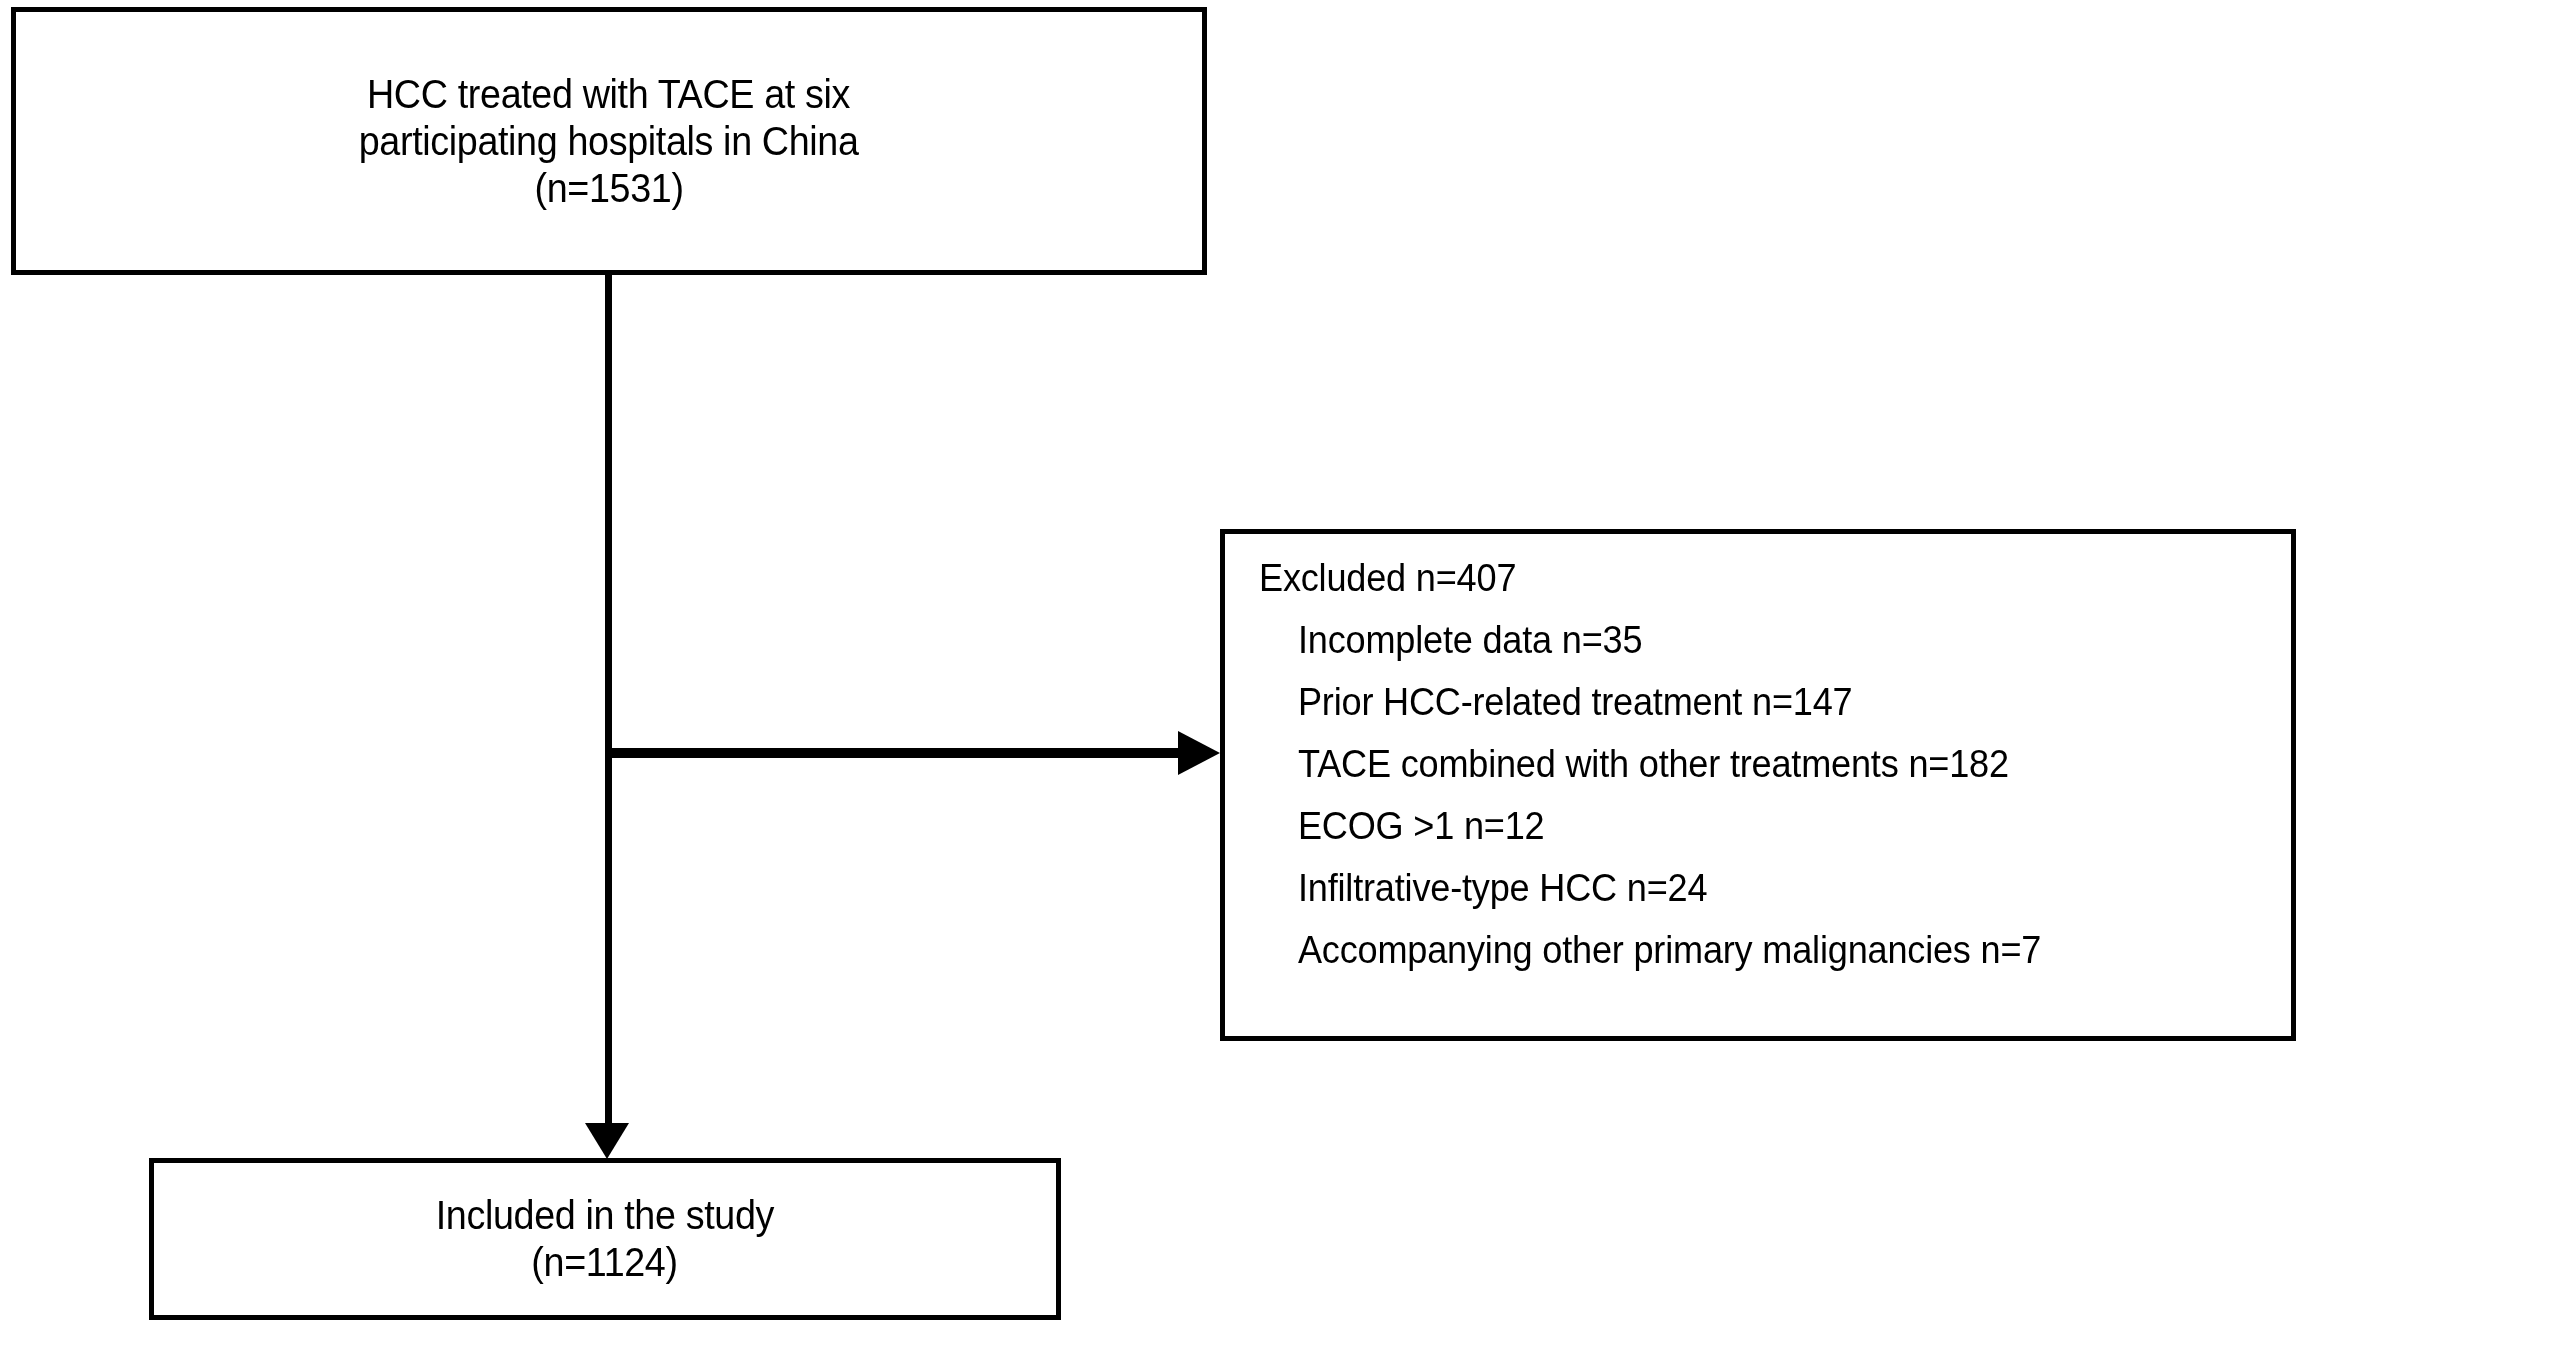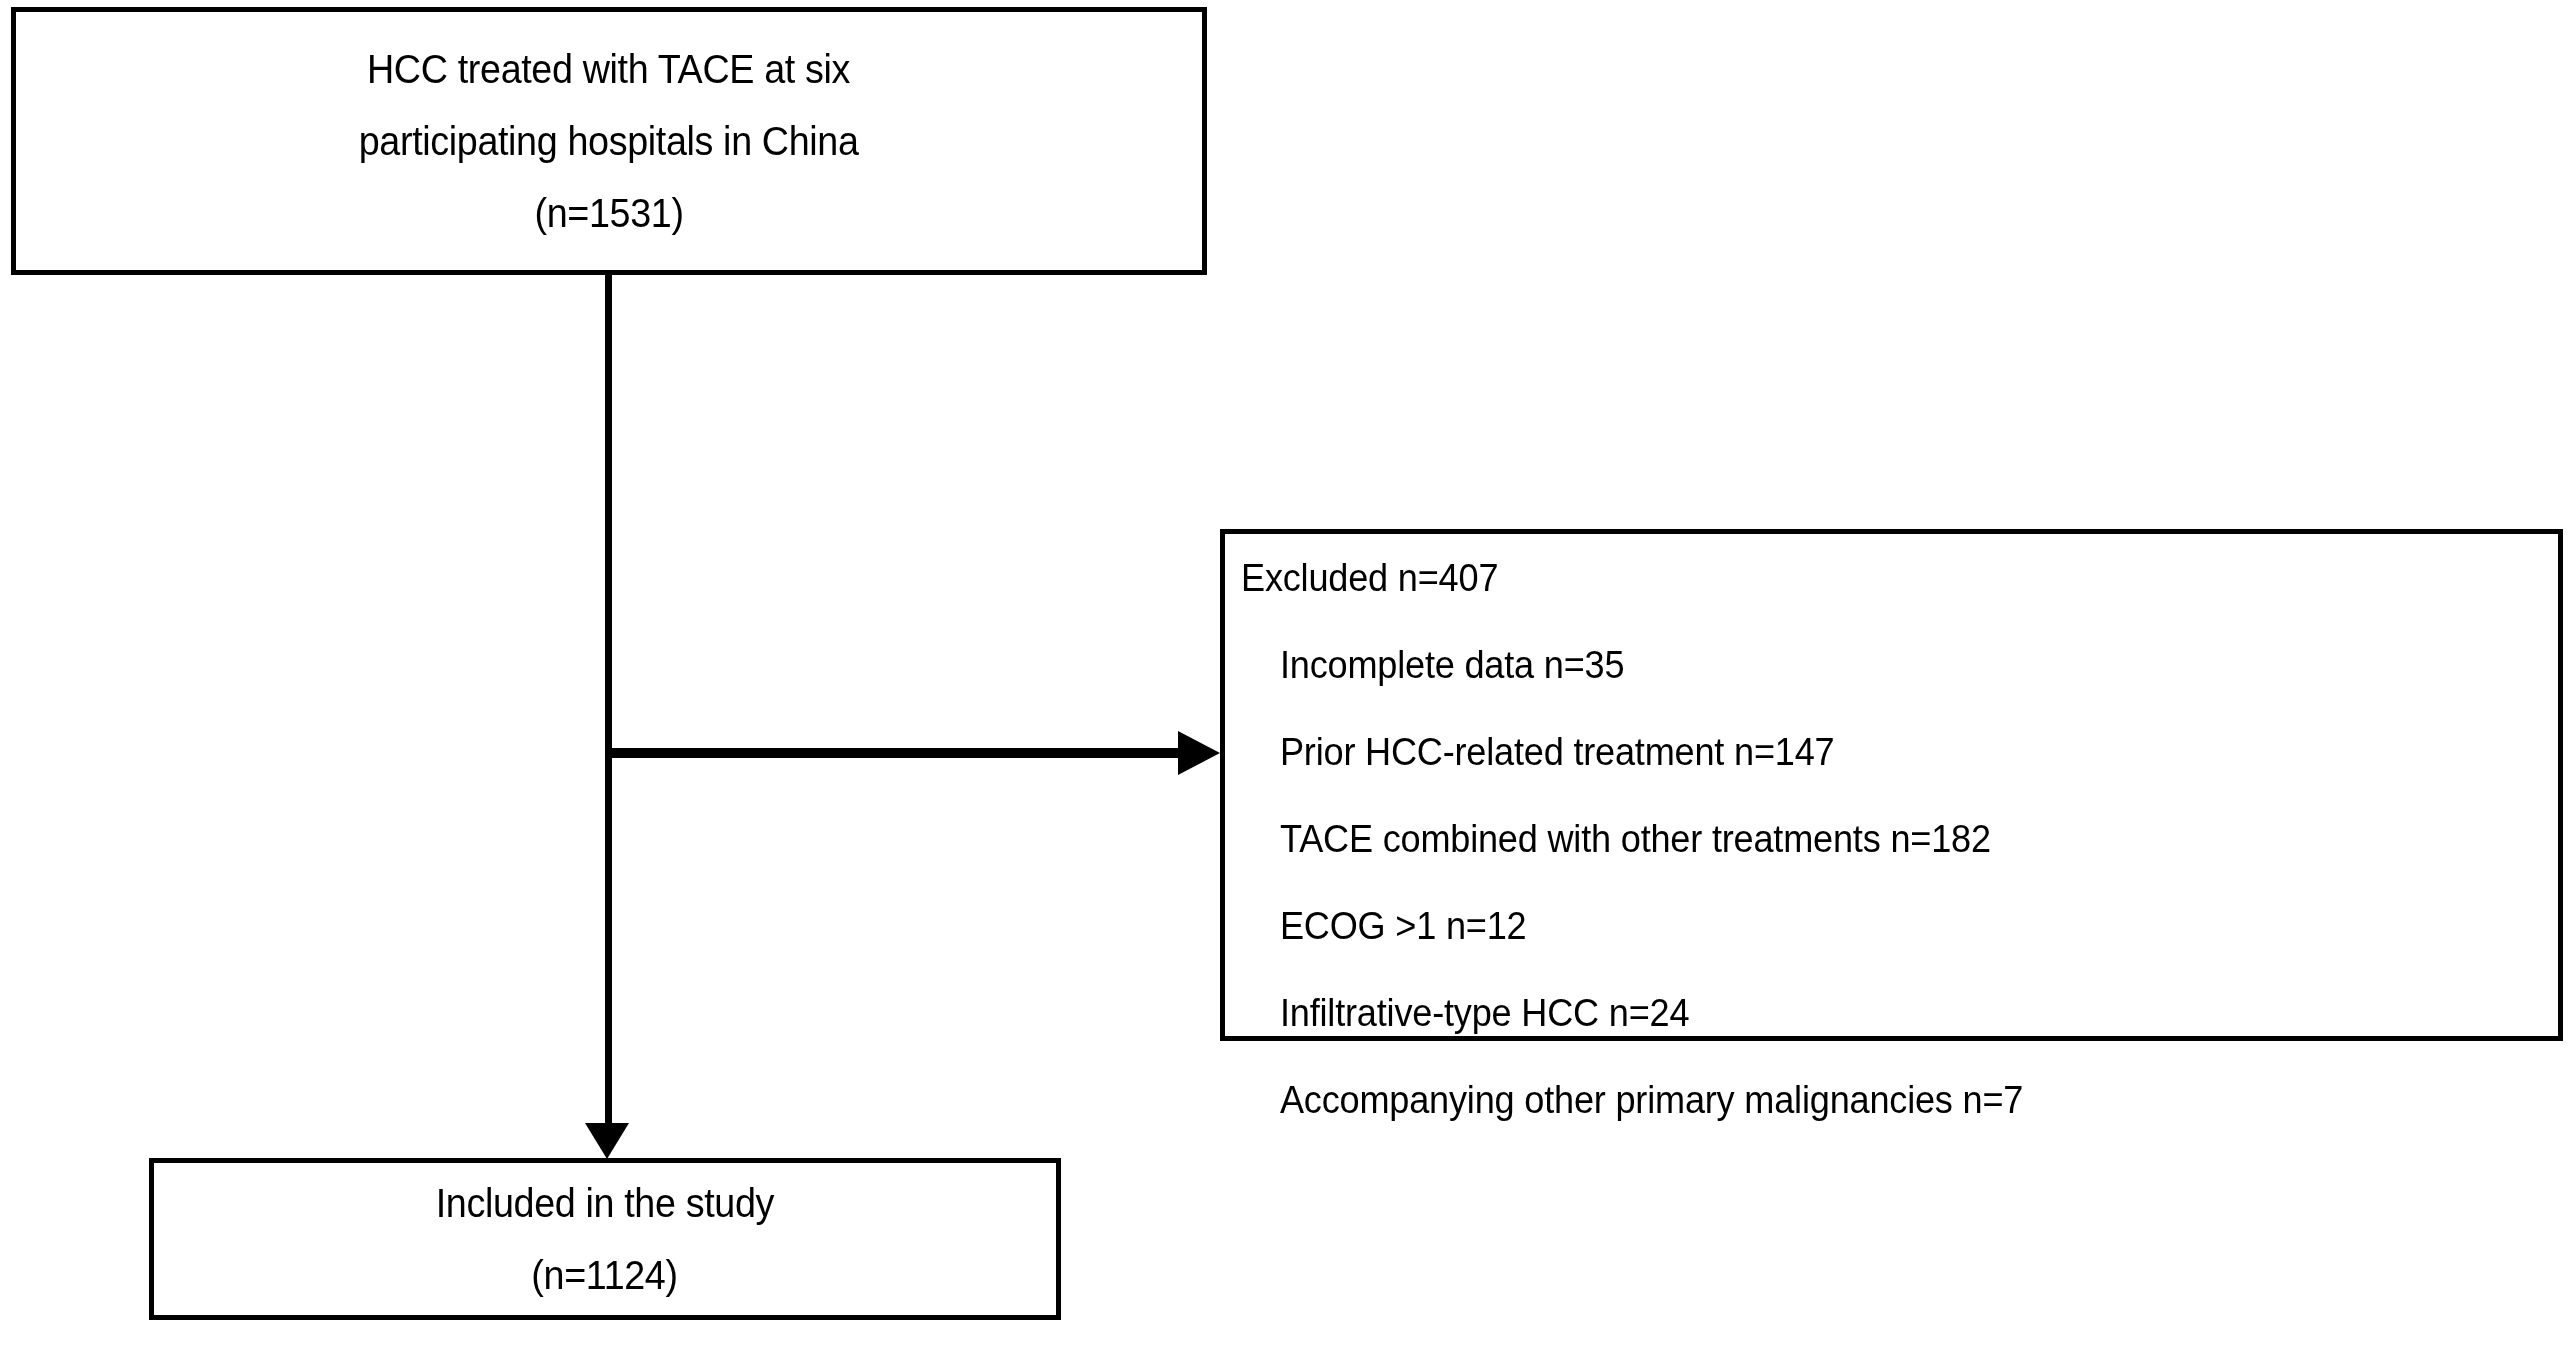--- a/index.html
+++ b/index.html
@@ -16,21 +16,20 @@
     font-family: "Liberation Sans", "DejaVu Sans", sans-serif;
     color: #000000;
   }
 
   
   .flow-box {
     position: absolute;
     box-sizing: border-box;
     border: 5.8px solid #000000;
     background: #ffffff;
-    gap: 25px;
   }
 
   #box-source {
     left: 11px;
     top: 7.3px;
     width: 1196px;
     height: 268px;
     display: flex;
     flex-direction: column;
     align-items: center;
@@ -44,23 +43,23 @@
     height: 162px;
     display: flex;
     flex-direction: column;
     align-items: center;
     justify-content: center;
   }
 
   #box-excluded {
     left: 1220px;
     top: 529px;
-    width: 1343px;
+    width: 1076px;
     height: 512px;
-    padding: 13px 0 0 16px;
+    padding: 13px 0 0 34px;
     display: flex;
     flex-direction: column;
     align-items: flex-start;
     justify-content: flex-start;
   }
 
   
   .box-line {
     font-size: 41px;
     line-height: 47px;

